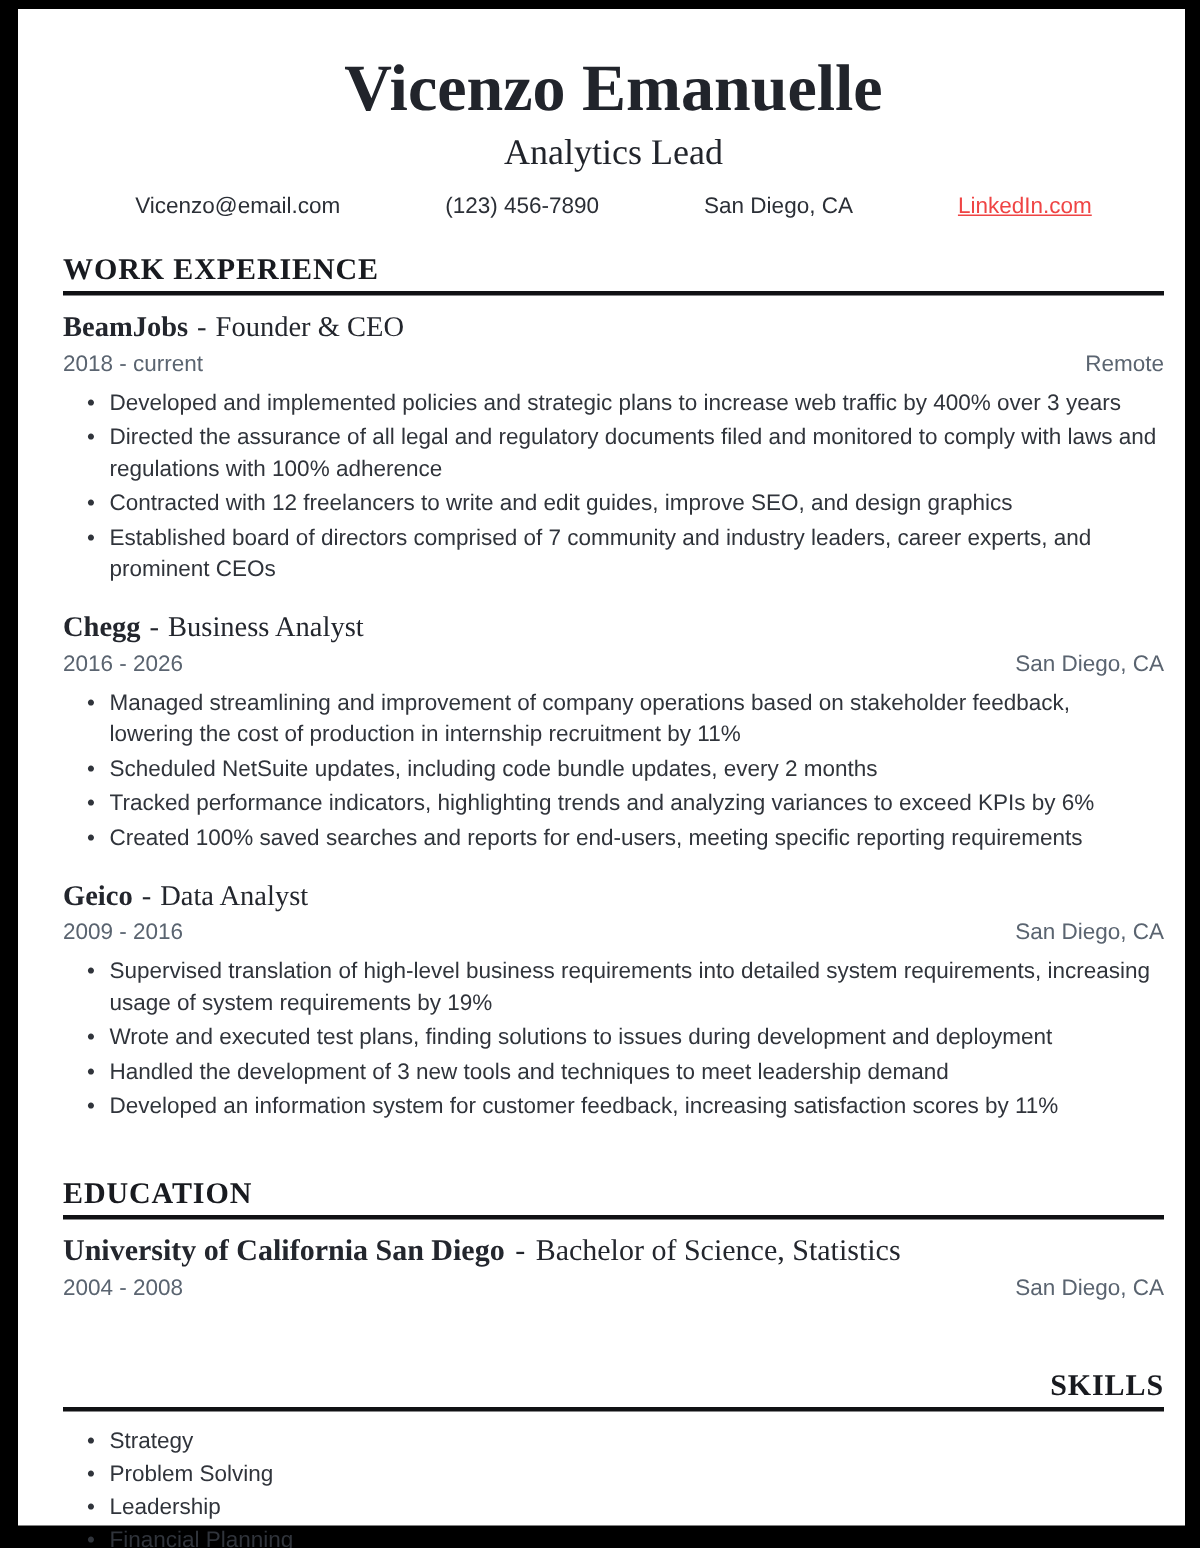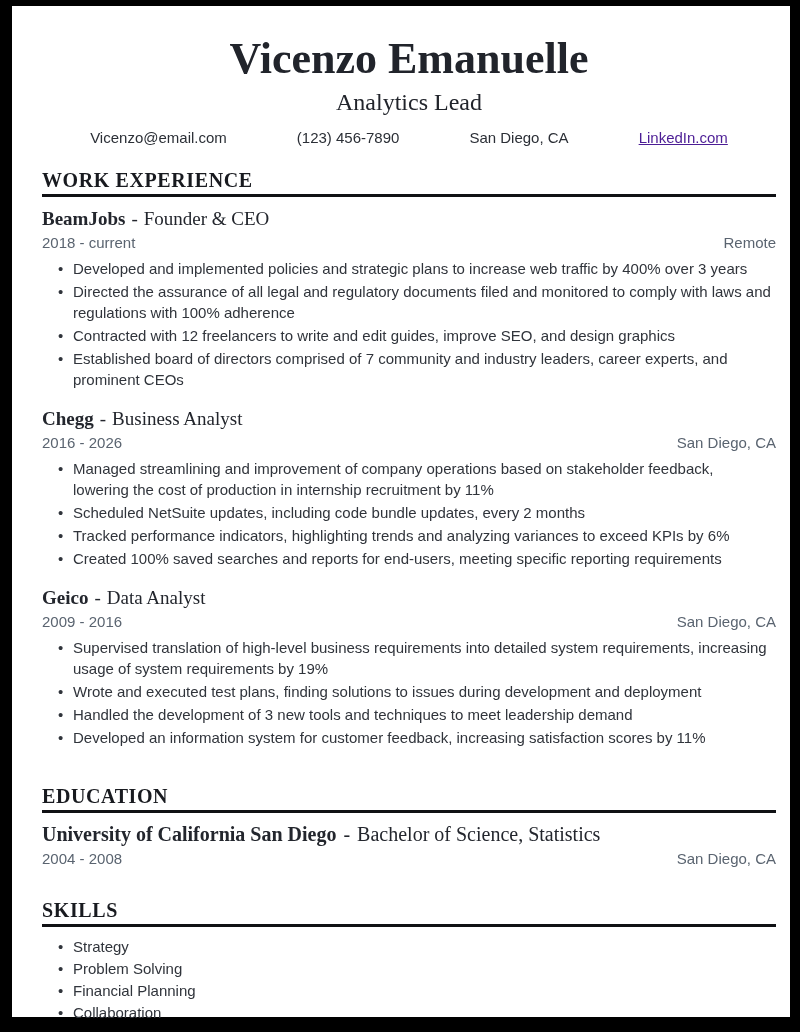--- a/index.html
+++ b/index.html
@@ -10,29 +10,29 @@
           background:#fff; padding:30px 14px 0 30px; }
 
   
   .hdr { text-align:center; }
   .name { font-family:"Liberation Serif", serif; font-weight:bold;
           font-size:44px; line-height:46px; color:#21242b; }
   .subtitle { font-family:"Liberation Serif", serif; font-weight:normal;
               font-size:24px; line-height:28px; color:#21242b; margin-top:6px; }
   .contact { margin-top:13px; display:flex; justify-content:center;
              column-gap:70px; font-size:15px; color:#2b2f36; }
-  .contact .link { color:#4c1d95; text-decoration:underline; cursor:pointer; }
+  .contact .link { color:#ef4444; text-decoration:underline; cursor:pointer; }
 
   
   .sec { border-bottom:3px solid #101114; padding-bottom:3px; }
   .sec h2 { font-family:"Liberation Serif", serif; font-weight:bold;
             font-size:20px; line-height:22px; letter-spacing:0.6px; color:#181a1f; }
   .sec-work { margin-top:23px; }
   .sec-edu  { margin-top:37px; }
-  .sec-skills { margin-top:31px; }
+  .sec-skills { margin-top:45px;text-align:right; }
 
   
   .job { margin-top:10px; }
   .job + .job { margin-top:17px; }
   .title-line { font-family:"Liberation Serif", serif; font-size:19px;
                 line-height:24px; color:#23262d; }
   .title-line .org { font-weight:bold; }
   .title-line .sep { margin:0 6px; }
   .meta { display:flex; justify-content:space-between; margin-top:3px;
           font-size:15px; line-height:18px; color:#5a6470; }
@@ -137,17 +137,18 @@
       <span>San Diego, CA</span>
     </div>
   </div>
 
   <div class="sec sec-skills">
     <h2>SKILLS</h2>
   </div>
   <ul class="skills">
     <li>Strategy</li>
     <li>Problem Solving</li>
+    <li>Leadership</li>
     <li>Financial Planning</li>
     <li>Collaboration</li>
   </ul>
 
 </div>
 
 </body></html>

